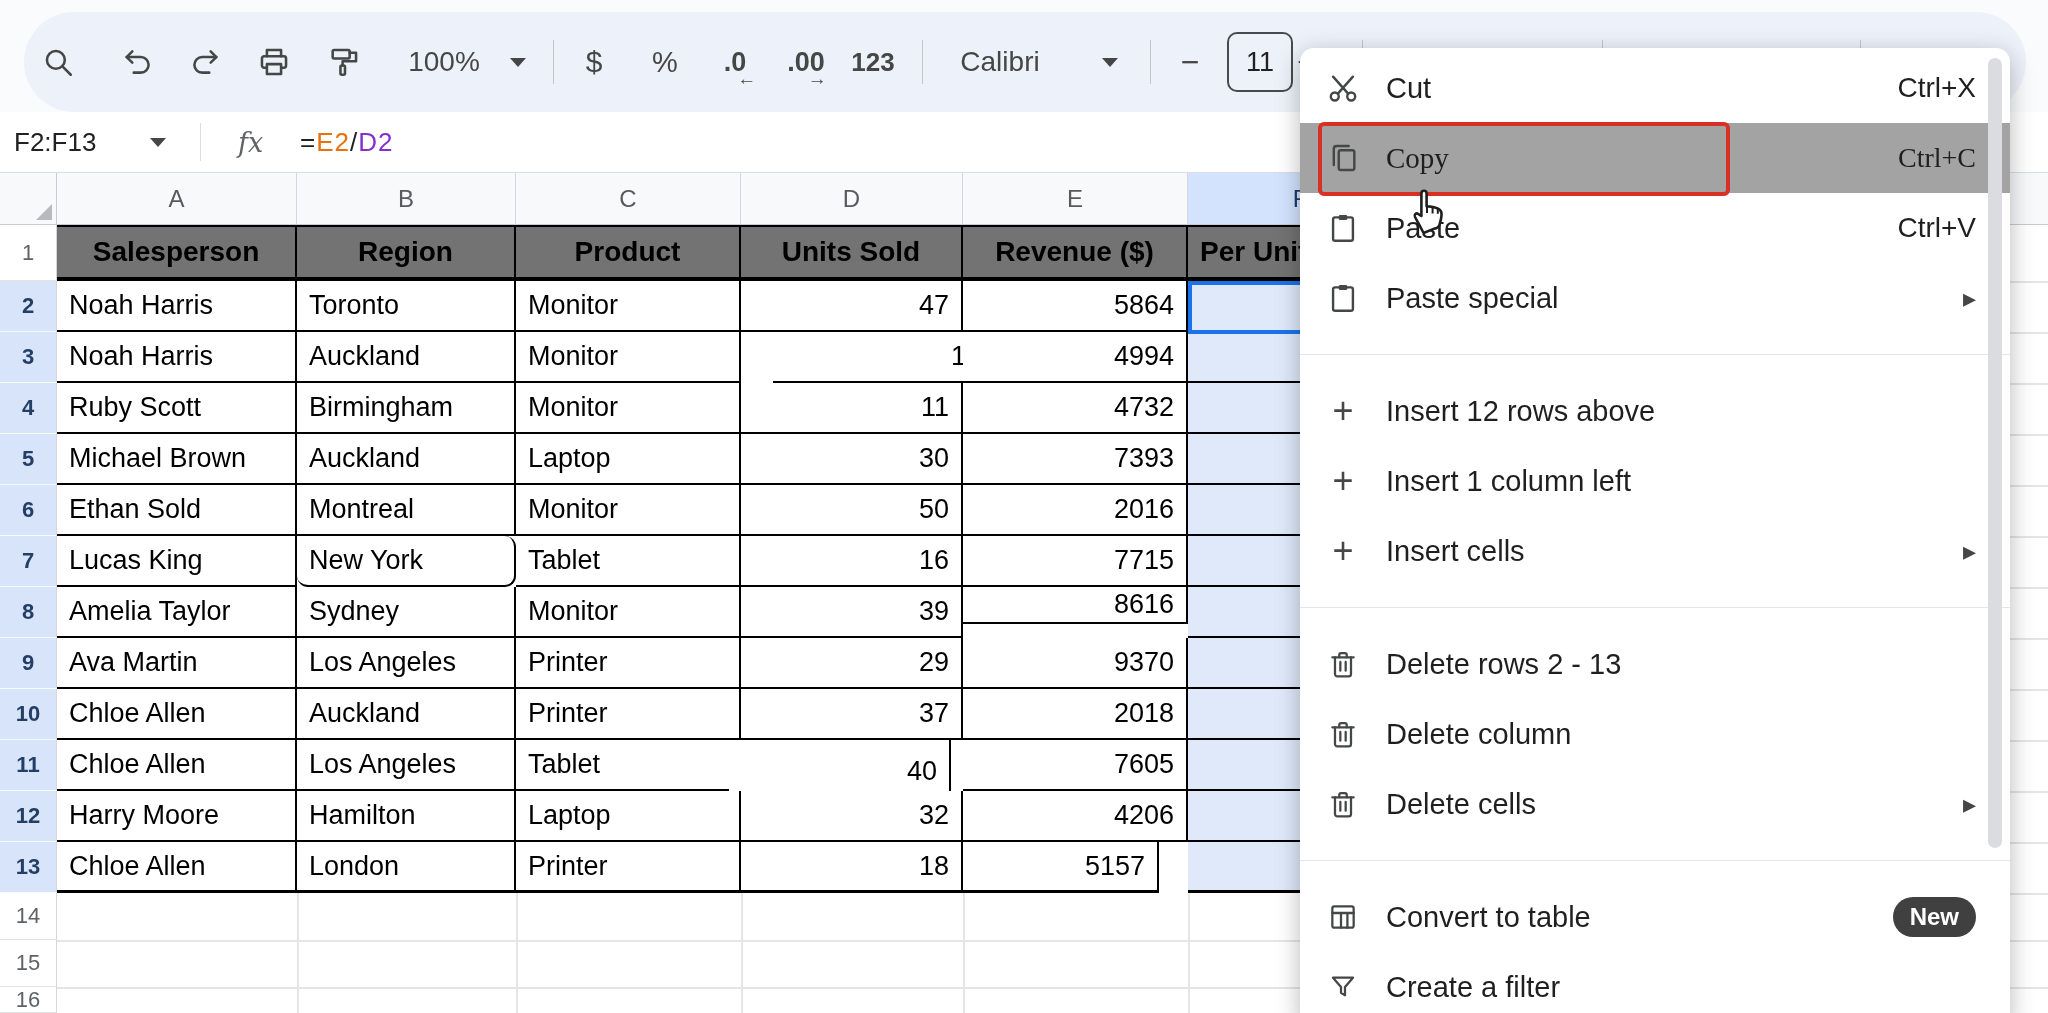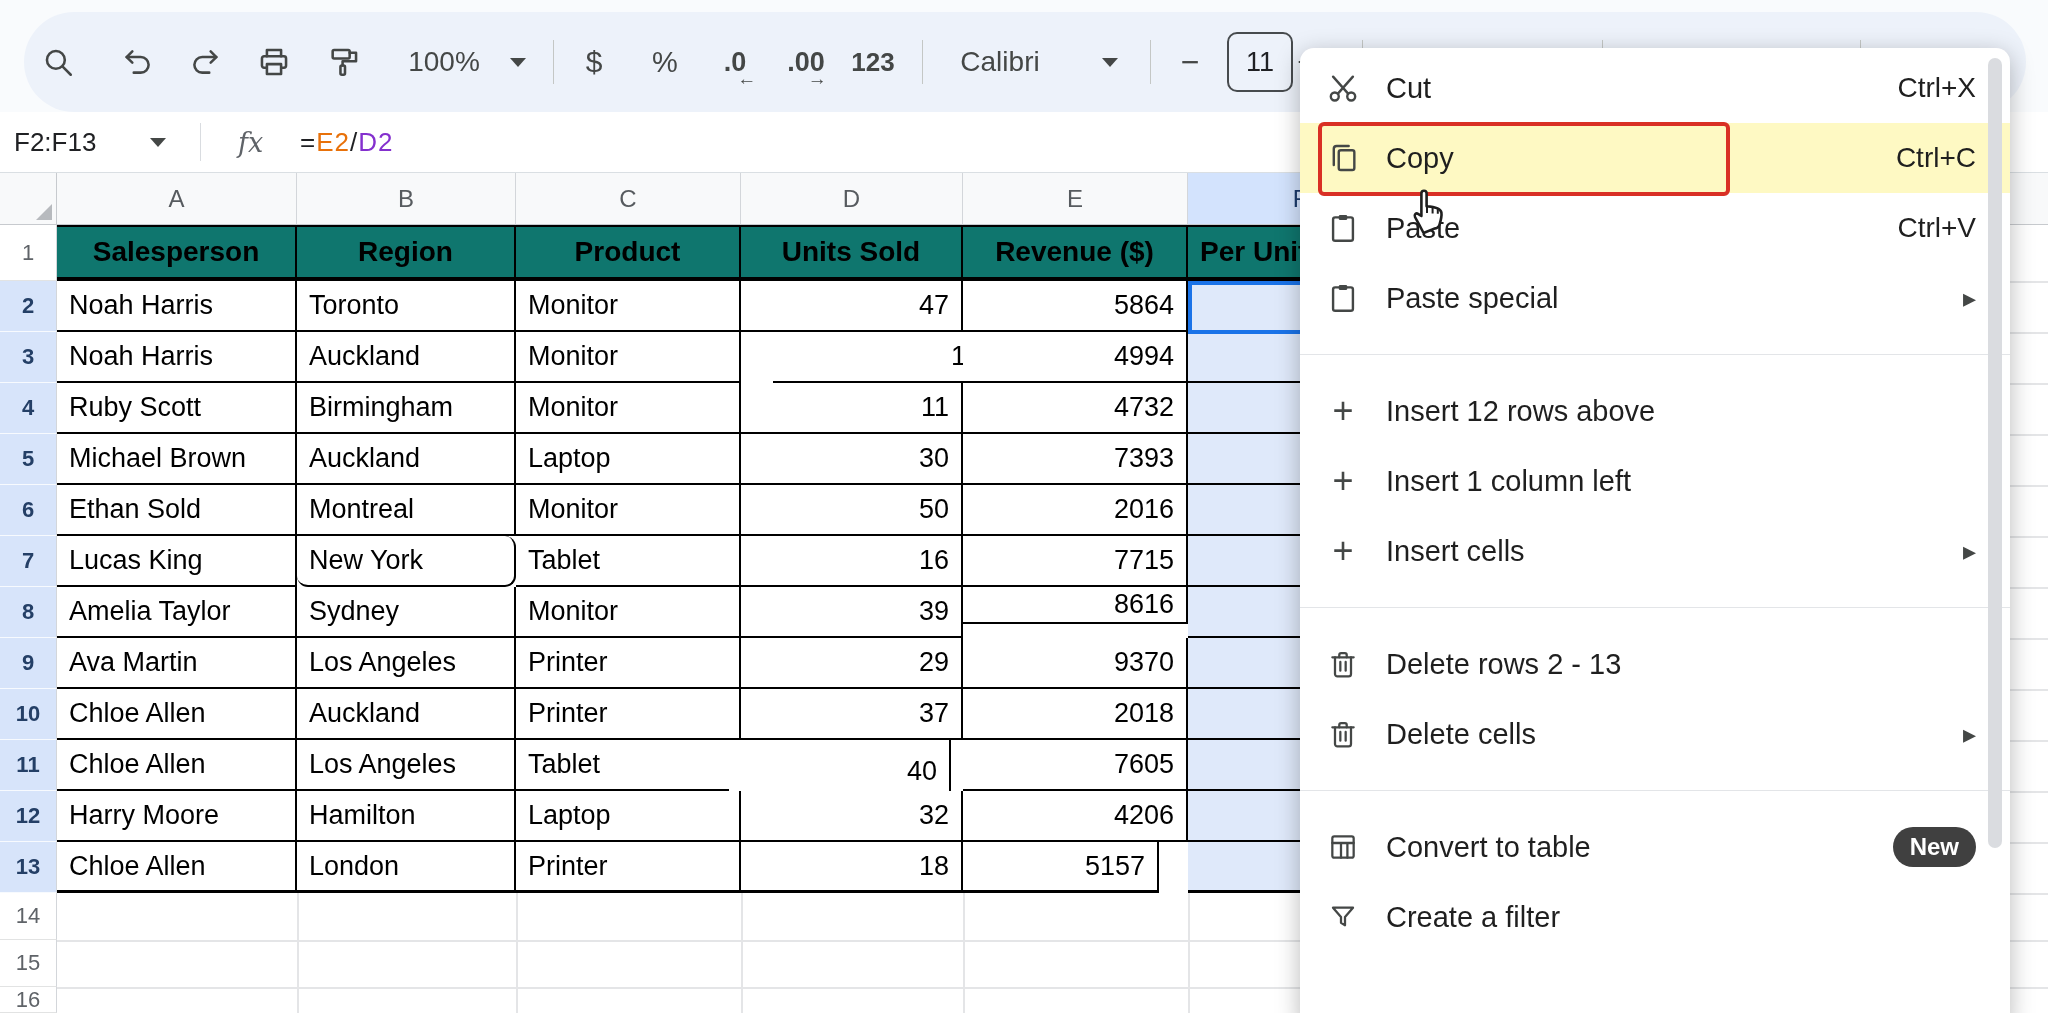--- a/index.html
+++ b/index.html
@@ -31,33 +31,33 @@
   .corner{position:absolute;left:0;top:173px;width:57px;height:52px;background:#f8f9fa;
           border-right:1px solid #c7cace;border-bottom:1px solid #c7cace;box-sizing:border-box;}
   .corner:after{content:"";position:absolute;right:4px;bottom:4px;width:0;height:0;
           border-left:16px solid transparent;border-bottom:16px solid #b7babe;}
   .gn{position:absolute;left:0;width:57px;display:flex;align-items:center;justify-content:center;
       font-size:22px;color:#5f6368;background:#fff;border-right:1px solid #d3d6da;border-bottom:1px solid #e2e3e3;box-sizing:border-box;}
   .gn.sel{background:#d7e4fa;color:#243f66;font-weight:700;border-bottom:1px solid rgba(255,255,255,.8);}
   .c{position:absolute;box-sizing:border-box;background:#fff;border-right:2px solid #000;border-bottom:2px solid #000;
      font-size:27px;color:#000;display:flex;align-items:center;padding:0 12px;white-space:nowrap;overflow:hidden;}
   .c.num{justify-content:flex-end;}
-  .c.th{background:#0f766e;font-weight:700;justify-content:center;border-top:2px solid #000;border-bottom:4px solid #000;font-size:28px;}
+  .c.th{background:#737373;font-weight:700;justify-content:center;border-top:2px solid #000;border-bottom:4px solid #000;font-size:28px;}
   .c.th.fh{justify-content:flex-start;}
   .c.fsel{background:#dfe9fa;}
   .c.bb{border-bottom:3px solid #000;}
   .tableL{position:absolute;left:57px;top:225px;width:2px;height:668px;background:#000;}
   .f2box{position:absolute;left:1188px;top:281px;width:225px;height:53px;border:4px solid #1a73e8;box-sizing:border-box;z-index:3;}
   .gl{position:absolute;background:#e4e5e7;}
   .lettersfill{position:absolute;left:1413px;top:173px;width:635px;height:52px;background:#f8f9fa;border-bottom:1px solid #c7cace;box-sizing:border-box;}
   
   .menu{position:absolute;left:1300px;top:48px;width:710px;height:980px;background:#ffffff;border-radius:14px;
         box-shadow:0 6px 24px rgba(0,0,0,.28);padding-top:5px;box-sizing:border-box;z-index:10;}
   .mi{height:70px;display:flex;align-items:center;padding:0 34px 0 22px;font-size:29px;color:#1f1f1f;position:relative;}
-  .mi.hov{background:#fef9c3;}
+  .mi.hov{background:#a3a3a3;font-family:Liberation Serif, serif;}
   .mi .ic{width:42px;display:flex;justify-content:center;align-items:center;margin-right:22px;color:#444746;font-size:32px;}
   .mi .ic svg{stroke:#444746;fill:none;stroke-width:1.7;stroke-linecap:round;stroke-linejoin:round;}
   .mi .sp{flex:1;}
   .mi .sc{font-size:28px;color:#1f1f1f;}
   .mi .arr{color:#444746;font-size:26px;}
   .badge{background:#404040;color:#fff;font-size:24px;font-weight:700;padding:6px 17px;border-radius:999px;}
   .msep{height:1px;background:#e3e5e8;margin:21px 0;}
   .redbox{position:absolute;left:18px;top:74px;width:404px;height:66px;border:4px solid #d93025;border-radius:6px;z-index:12;pointer-events:none;}
   .msb{position:absolute;right:8px;top:10px;width:14px;height:790px;background:#dadce0;border-radius:7px;z-index:11;}
   .cursor{position:absolute;left:1405px;top:183px;z-index:20;}
@@ -389,20 +389,32 @@
     </div>
     <div class="mi">
       <span class="ic">
         <svg width="32" height="32" viewBox="0 0 24 24">
           <path d="M6 7 v12.5 a1.8 1.8 0 0 0 1.8 1.8 h8.4 a1.8 1.8 0 0 0 1.8-1.8 V7"></path>
           <path d="M4 7 h16"></path>
           <path d="M9.2 7 V5.2 a1.4 1.4 0 0 1 1.4-1.4 h2.8 a1.4 1.4 0 0 1 1.4 1.4 V7"></path>
           <path d="M10 10.5 v6.5 M14 10.5 v6.5"></path>
         </svg>
       </span>
+      <span>Delete column</span>
+      <span class="sp"></span>
+    </div>
+    <div class="mi">
+      <span class="ic">
+        <svg width="32" height="32" viewBox="0 0 24 24">
+          <path d="M6 7 v12.5 a1.8 1.8 0 0 0 1.8 1.8 h8.4 a1.8 1.8 0 0 0 1.8-1.8 V7"></path>
+          <path d="M4 7 h16"></path>
+          <path d="M9.2 7 V5.2 a1.4 1.4 0 0 1 1.4-1.4 h2.8 a1.4 1.4 0 0 1 1.4 1.4 V7"></path>
+          <path d="M10 10.5 v6.5 M14 10.5 v6.5"></path>
+        </svg>
+      </span>
       <span>Delete cells</span>
       <span class="sp"></span>
       <span class="arr">▸</span>
     </div>
     <div class="msep"></div>
     <div class="mi">
       <span class="ic">
         <svg width="32" height="32" viewBox="0 0 24 24">
           <rect x="4" y="4" width="16" height="16" rx="1.5"></rect>
           <path d="M4 9 h16 M10.5 9 v11 M15.3 9 v11"></path>

